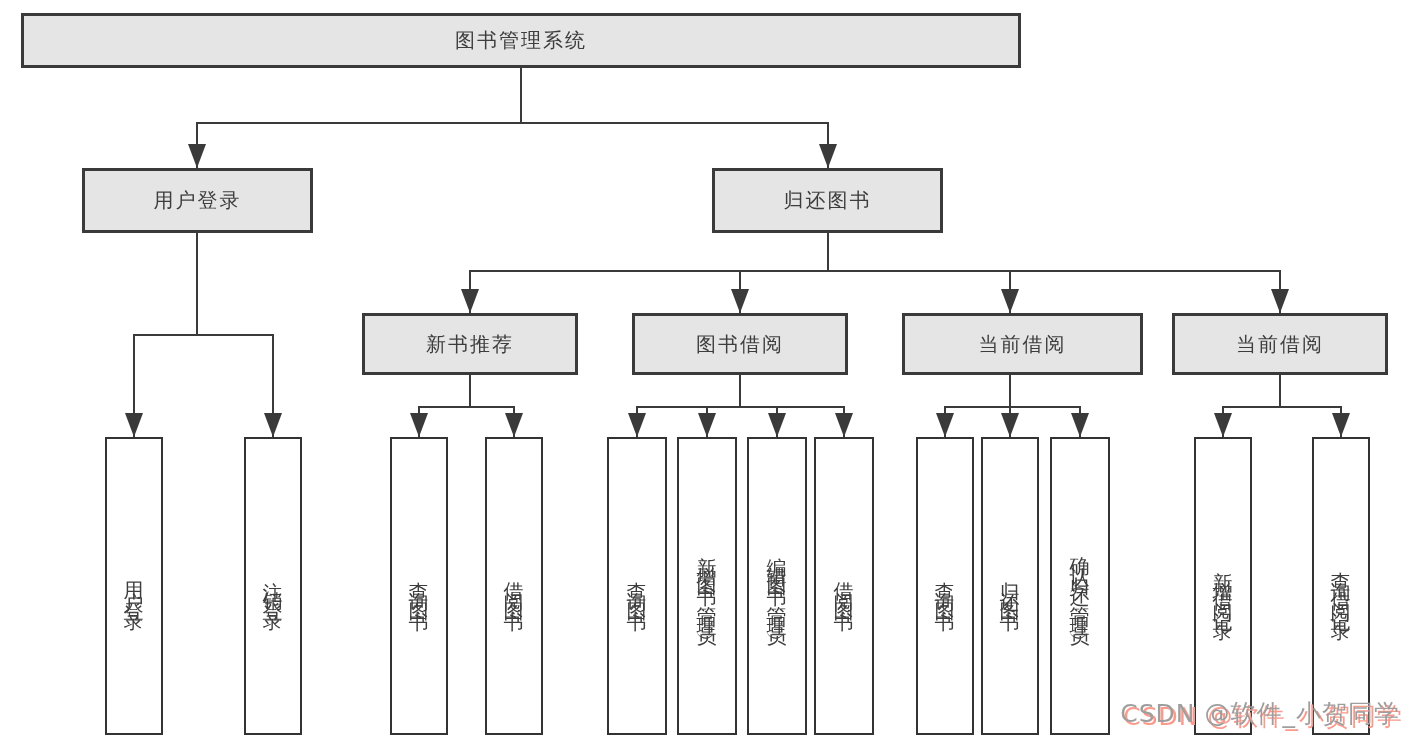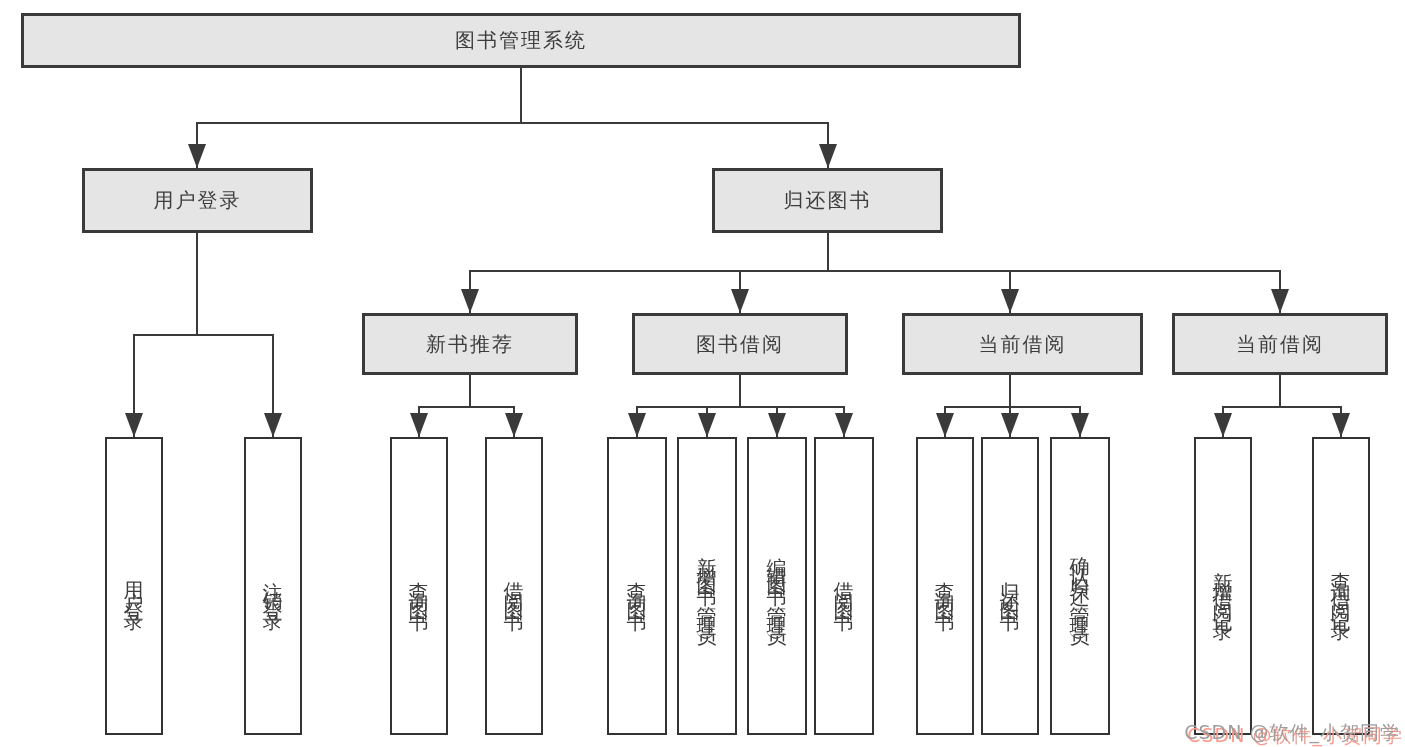--- a/index.html
+++ b/index.html
@@ -21,21 +21,21 @@
     font-size:20px;line-height:1;letter-spacing:10px;color:#3d3d3d;
   }
   .hline{position:absolute;height:2px;background:#3a3a3a;}
   .vline{position:absolute;width:2px;background:#3a3a3a;}
   .arrow{
     position:absolute;width:0;height:0;
     border-left:9px solid transparent;border-right:9px solid transparent;
     border-top:24px solid #3a3a3a;
   }
   .watermark{
-    position:absolute;right:5px;bottom:1px;font-size:19px;letter-spacing:1px;
+    position:absolute;right:5px;bottom:17px;font-size:25px;letter-spacing:1px;
     color:#9e9e9e;text-shadow:3px 3px 0 #fb998a;
   }
 </style>
 </head>
 <body>
 
 <div class="canvas">
 
   <div class="node" style="left:21px;top:13px;width:1000px;height:55px;">
     <span>图书管理系统</span>

